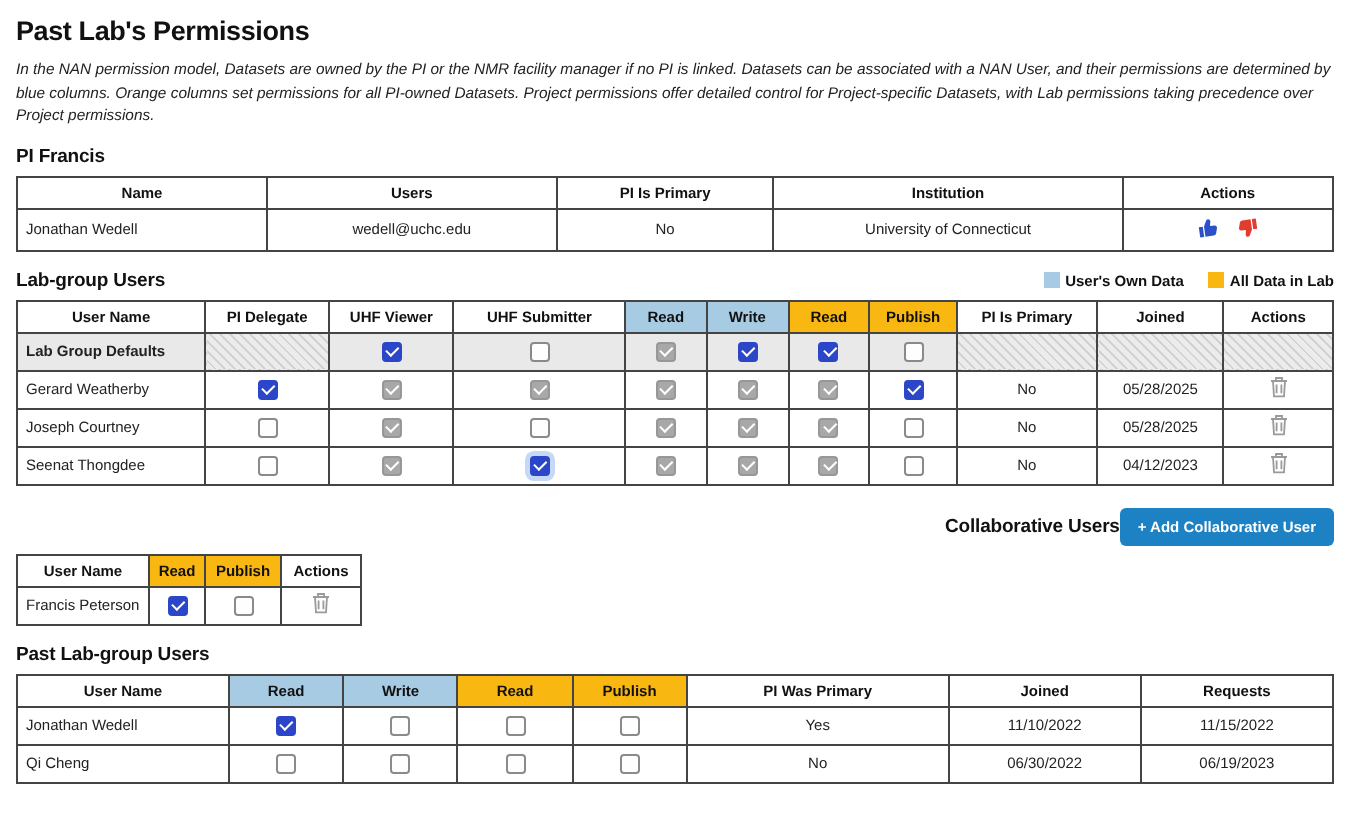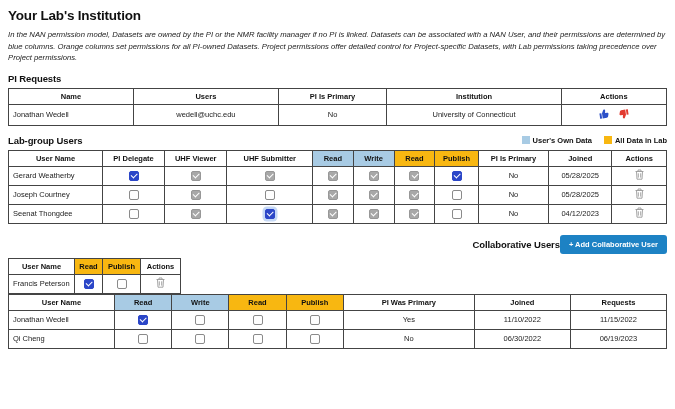--- a/index.html
+++ b/index.html
@@ -61,25 +61,25 @@
   #collab-table { width:172px; }
 
   .past-toggle { display:flex; align-items:center; gap:4px; font-size:8px; font-weight:bold; margin:11px 0 2px; cursor:pointer; }
   .tri { font-size:6px; }
 </style>
 </head>
 <body>
 
 <div class="page">
 
-  <h1>Your Lab's Institution</h1>
+  <h1>Past Lab's Permissions</h1>
   <p class="intro">In the NAN permission model, Datasets are owned by the PI or the NMR facility manager if no PI is linked. Datasets can be associated with a NAN User, and their permissions are determined by blue columns. Orange columns set permissions for all PI-owned Datasets. Project permissions offer detailed control for Project-specific Datasets, with Lab permissions taking precedence over Project permissions.</p>
 
   <div class="sec">
-    <h2>PI Requests</h2>
+    <h2>PI Francis</h2>
   </div>
   <table id="pi-table">
       <colgroup>
         <col style="width: 19%;">
         <col style="width: 22%;">
         <col style="width: 16.5%;">
         <col style="width: 26.5%;">
         <col style="width: 16%;">
       </colgroup>
       <thead>
@@ -147,20 +147,33 @@
           <th class="th-blue">Read</th>
           <th class="th-blue">Write</th>
           <th class="th-orange">Read</th>
           <th class="th-orange">Publish</th>
           <th>PI Is Primary</th>
           <th>Joined</th>
           <th>Actions</th>
         </tr>
       </thead>
       <tbody>
+        <tr class="defaults">
+          <td class="left">Lab Group Defaults</td>
+          <td class="hatch"></td>
+          <td><span class="cb on"></span></td>
+          <td><span class="cb"></span></td>
+          <td><span class="cb on dis"></span></td>
+          <td><span class="cb on"></span></td>
+          <td><span class="cb on"></span></td>
+          <td><span class="cb"></span></td>
+          <td class="hatch"></td>
+          <td class="hatch"></td>
+          <td class="hatch"></td>
+        </tr>
         <tr>
           <td class="left">Gerard Weatherby</td>
           <td><span class="cb on"></span></td>
           <td><span class="cb on dis"></span></td>
           <td><span class="cb on dis"></span></td>
           <td><span class="cb on dis"></span></td>
           <td><span class="cb on dis"></span></td>
           <td><span class="cb on dis"></span></td>
           <td><span class="cb on"></span></td>
           <td>No</td>
@@ -227,20 +240,23 @@
           <td><span class="cb on"></span></td>
           <td><span class="cb"></span></td>
           <td><span class="trash"><svg width="9" height="11" viewBox="0 0 9 11">
                 <path d="M0.5 2.5h8M3 2.5V1h3v1.5M1.5 2.5l.5 7.7h5l.5-7.7M3.3 4.3v4.3M5.7 4.3v4.3" stroke="#9a9a9a" stroke-width="0.9" fill="none"></path>
               </svg></span></td>
         </tr>
       </tbody>
     </table>
 
 
+  <div class="sec">
+    <h2>Past Lab-group Users</h2>
+  </div>
   <table id="past-table">
       <colgroup>
         <col style="width: 16.1%;">
         <col style="width: 8.7%;">
         <col style="width: 8.7%;">
         <col style="width: 8.7%;">
         <col style="width: 8.7%;">
         <col style="width: 19.9%;">
         <col style="width: 14.6%;">
         <col style="width: 14.6%;">

